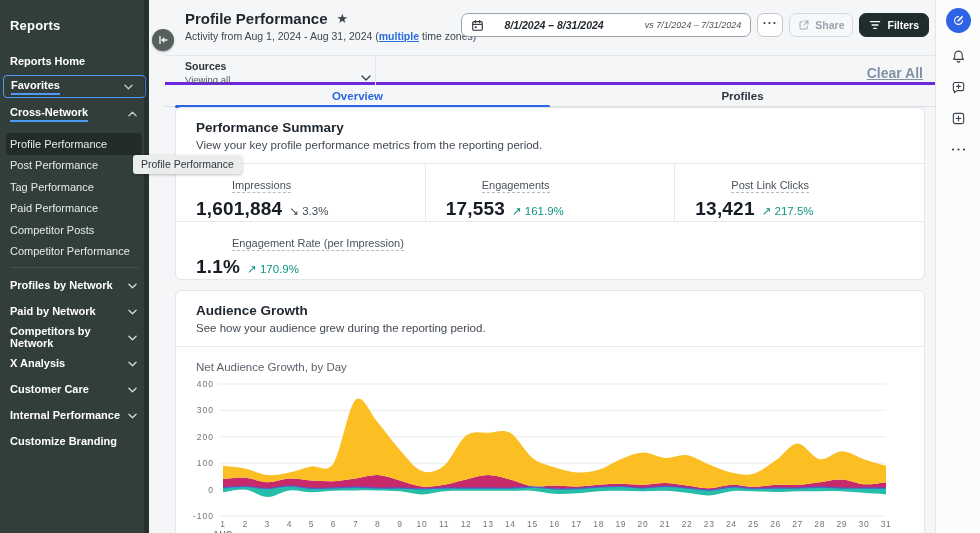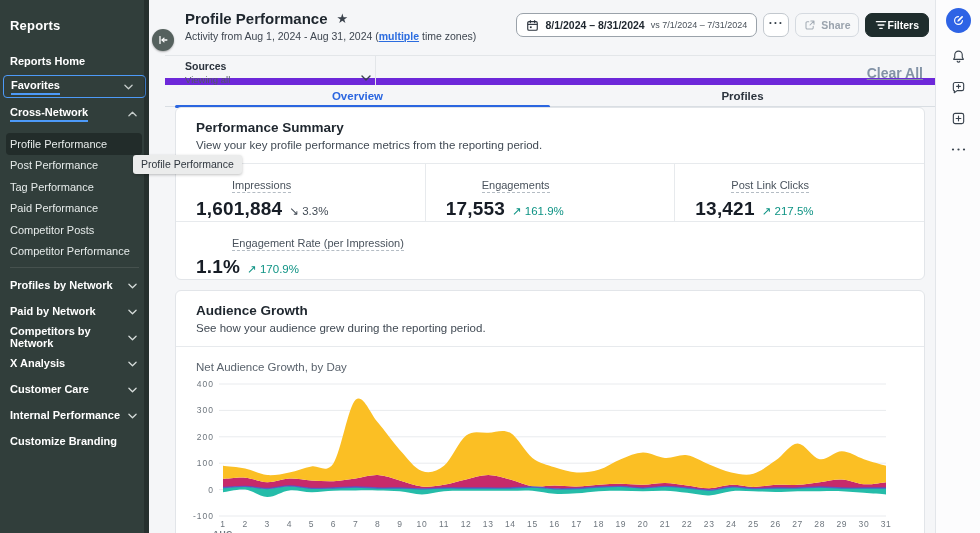--- a/index.html
+++ b/index.html
@@ -30,28 +30,28 @@
   .main { position:absolute; left:165px; top:0; width:770px; height:533px; background:#F5F6F8; }
   .page-header { position:relative; height:55px; }
   .page-title-row { position:absolute; left:20px; top:10px; display:flex; align-items:center; gap:9px; }
   .page-title { font-size:15px; font-weight:bold; color:#1E262E; }
   .star { color:#3A424C; font-size:13px; cursor:pointer; }
   .page-subtitle { position:absolute; left:20px; top:30px; font-size:10.5px; color:#3E4650; }
   .page-subtitle a { color:#2B6CDF; font-weight:bold; text-decoration:underline; cursor:pointer; }
 
   .header-controls { position:absolute; right:6px; top:13px; display:flex; align-items:center; gap:6px; }
   .btn { display:flex; align-items:center; border-radius:7px; background:#fff; border:1px solid #9AA2AA; height:24px; cursor:pointer; }
-  .date-btn { padding:0 9px; gap:6px; }
+  .date-btn { padding:0 9px; gap:20px;font-style:italic; }
   .date-primary { font-size:10.5px; font-weight:bold; color:#1E262E; white-space:nowrap; }
-  .date-secondary { font-size:9px; color:#4A525B; white-space:nowrap; margin-left:0; }
+  .date-secondary { font-size:9px; color:#4A525B; white-space:nowrap; margin-left:21px; }
   .ellipsis-btn { width:26px; justify-content:center; border-color:#C2C8CE; font-size:12px; font-weight:bold; color:#39434E; letter-spacing:1px; padding-bottom:4px;}
   .share-btn { padding:0 8px; gap:5px; border-color:#D5DAE0; color:#9AA3AD; font-size:10.5px; font-weight:bold; background:#F7F8F9; cursor:default; }
-  .filters-btn { padding:0 9px; background:#1F2D2D; border-color:#1F2D2D; color:#fff; font-size:10.5px; font-weight:bold; }
-
-  .sources-bar { position:absolute; left:0; top:55px; width:100%; height:30px; border-top:1px solid #E3E6E9; border-bottom:7px solid #6d28d9; }
+  .filters-btn { padding:0 9px; gap:6px; background:#1F2D2D; border-color:#1F2D2D; color:#fff; font-size:10.5px; font-weight:bold; }
+
+  .sources-bar { position:absolute; left:0; top:55px; width:100%; height:30px; border-top:1px solid #E3E6E9; border-bottom:3px solid #6d28d9; }
   .sources-text { position:absolute; left:20px; top:4px; cursor:pointer; }
   .sources-label { font-size:10.5px; font-weight:bold; color:#2A323C; }
   .sources-value { font-size:9.5px; color:#525A64; margin-top:2px; }
   .sources-chev { position:absolute; left:196px; top:11px; cursor:pointer; }
   .sources-divider { position:absolute; left:210px; top:0; width:1px; height:29px; background:#E3E6E9; }
   .clear-all { position:absolute; right:12px; top:9px; font-size:14px; font-weight:bold; color:#8292A6; text-decoration:underline; cursor:pointer; }
 
   .tabs { position:absolute; left:0; top:86px; width:100%; height:21px; display:flex; border-bottom:1px solid #D9DEE3; }
   .tab { flex:1; position:relative; display:flex; align-items:center; justify-content:center; font-size:11.5px; font-weight:bold; color:#2B333D; cursor:pointer; }
   .tab.active { color:#2B66E0; }

